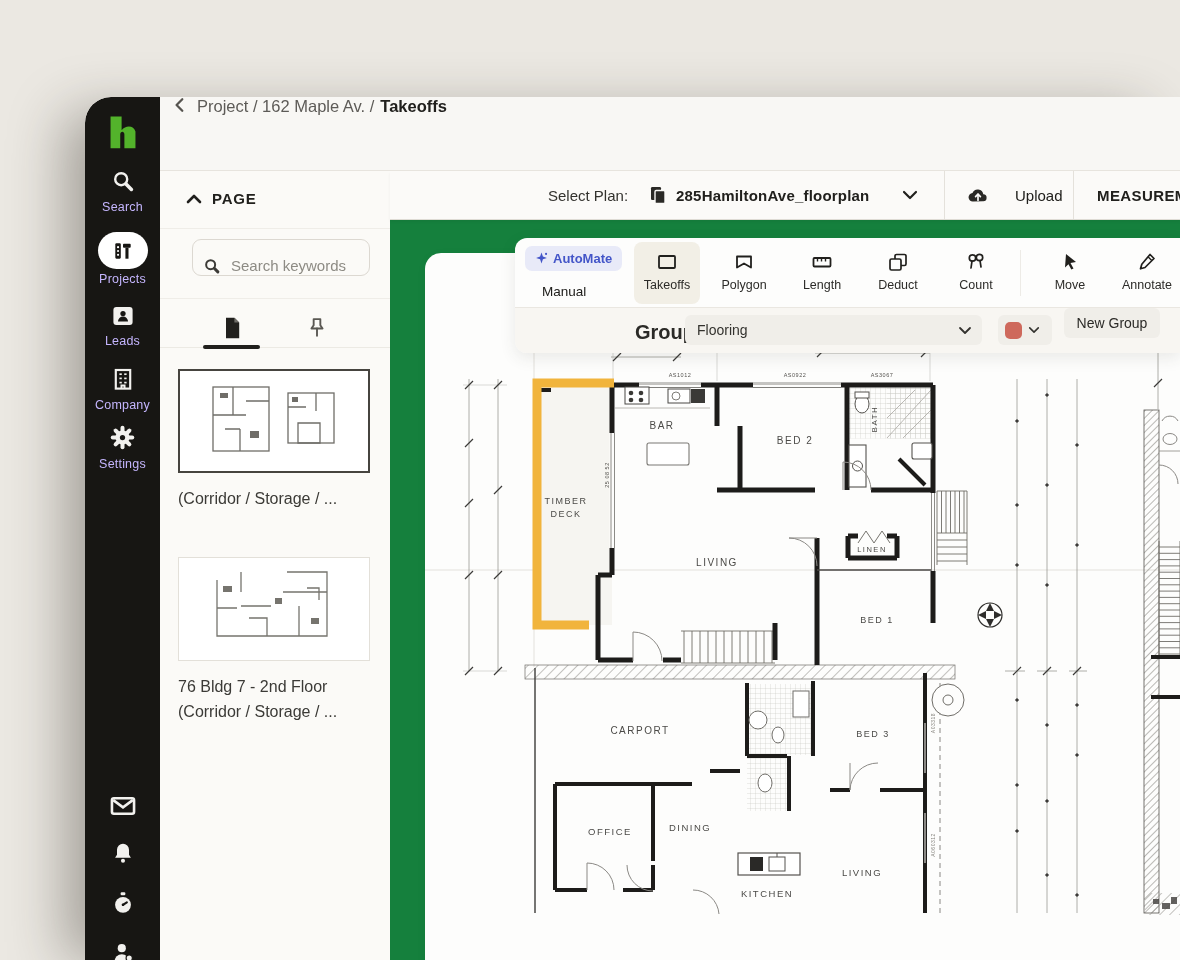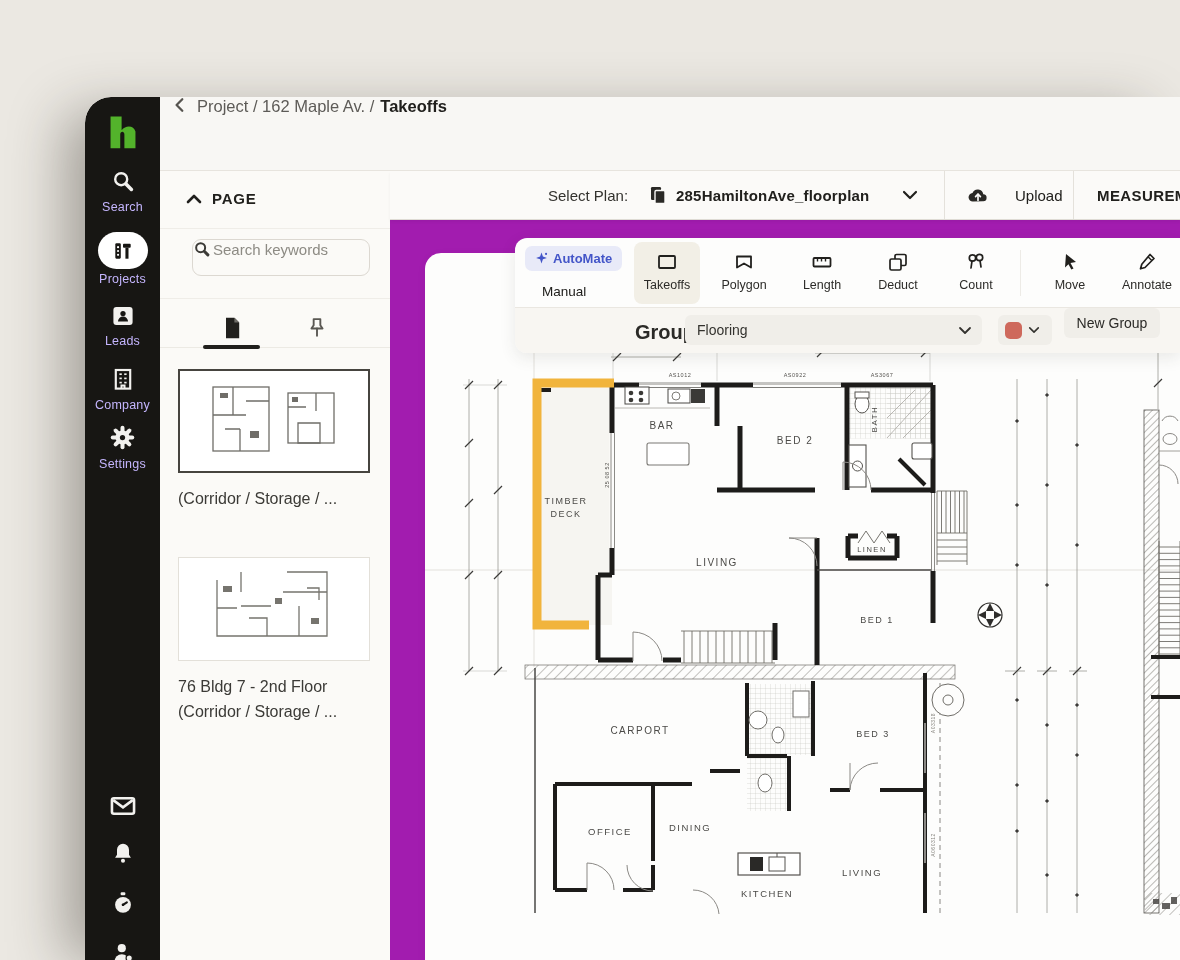--- a/index.html
+++ b/index.html
@@ -13,35 +13,35 @@
   
   .main{position:absolute;left:75px;top:0;right:0;bottom:0;background:#f7f6f3;}
   .crumbrow{position:absolute;left:0;top:0;right:0;height:73px;background:#f8f7f4;display:flex;align-items:flex-start;padding-left:13px;box-sizing:border-box;}
   .crumb-path{font-size:16.5px;color:#5d5b57;margin-left:10px;}
   .crumb-cur{font-size:16.5px;color:#21201d;font-weight:bold;margin-left:6px;}
   .content{position:absolute;left:0;top:73px;right:0;bottom:0;border-top:1px solid #e7e4de;}
   
   .lpanel{position:absolute;left:0;top:0;width:230px;bottom:0;background:#fbfaf7;border-right:1px solid #e6e3dd;}
   .lp-head{position:absolute;left:26px;top:19px;display:flex;align-items:center;gap:10px;font-size:15px;font-weight:bold;letter-spacing:.8px;color:#21201d;}
   .lp-div{position:absolute;left:0;right:0;height:1px;background:#efede8;}
-  .searchbox{position:absolute;left:32px;top:68px;width:178px;height:37px;border:1px solid #dcd8d1;border-radius:9px;background:#fbfaf7;display:flex;align-items:flex-start;box-sizing:border-box;padding-left:0;gap:0;}
+  .searchbox{position:absolute;left:32px;top:68px;width:178px;height:37px;border:1px solid #dcd8d1;border-radius:9px;background:#fbfaf7;display:flex;align-items:flex-end;box-sizing:border-box;padding-left:10px;gap:8px;}
   .searchbox input{border:none;outline:none;background:transparent;font-size:15px;color:#45443f;width:125px;font-family:"Liberation Sans",sans-serif;}
   .searchbox input::placeholder{color:#8d8b84;}
   .tabs{position:absolute;left:0;top:145px;width:230px;height:31px;border-bottom:1px solid #eceae4;}
   .tabdoc{position:absolute;left:58px;top:0;width:28px;text-align:center;}
   .tabpin{position:absolute;left:143px;top:0;width:28px;text-align:center;}
   .tab-underline{position:absolute;left:43px;top:29px;width:57px;height:4px;background:#21201d;border-radius:2px;}
   .thumb{position:absolute;left:18px;width:192px;height:104px;background:#fff;box-sizing:border-box;}
   .t1{top:198px;border:2px solid #46443f;}
   .t2{top:386px;border:1px solid #e3e0d9;}
   .tlabel{position:absolute;left:18px;width:200px;font-size:16px;line-height:25px;color:#3b3a36;}
   .tl1{top:315px;}
   .tl2{top:503px;}
   
-  .canvas-area{position:absolute;left:230px;top:0;right:0;bottom:0;background:#a21caf;}
+  .canvas-area{position:absolute;left:230px;top:0;right:0;bottom:0;background:#15803d;}
   .selectbar{position:absolute;left:0;top:0;right:0;height:48px;background:#fbfaf8;border-bottom:1px solid #dedbd4;box-shadow:0 2px 3px rgba(0,0,0,.05);}
   .sb-el{position:absolute;top:0;height:48px;display:flex;align-items:center;}
   .vdiv{position:absolute;top:0;height:48px;width:1px;background:#e4e1db;}
   .canvas{position:absolute;left:0;top:48px;right:0;bottom:0;overflow:hidden;}
   .paper{position:absolute;left:35px;top:34px;right:-10px;bottom:-10px;background:#fdfdfc;border-radius:16px 0 0 0;box-shadow:0 2px 10px rgba(0,0,0,.05);}
   
   .toolbar{position:absolute;left:125px;top:19px;right:0;height:115px;background:#fdfdfc;border-radius:12px 0 0 12px;box-shadow:0 5px 16px rgba(60,55,45,.10);}
   .trow{position:absolute;left:0;top:0;right:0;height:70px;}
   .automate{position:absolute;left:10px;top:8px;height:25px;padding:0 10px;background:#e8eaf8;border-radius:7px;display:flex;align-items:center;gap:5px;color:#4355c8;font-size:13px;font-weight:bold;}
   .manual{position:absolute;left:27px;top:46px;font-size:13.5px;color:#21201d;font-weight:500;}

